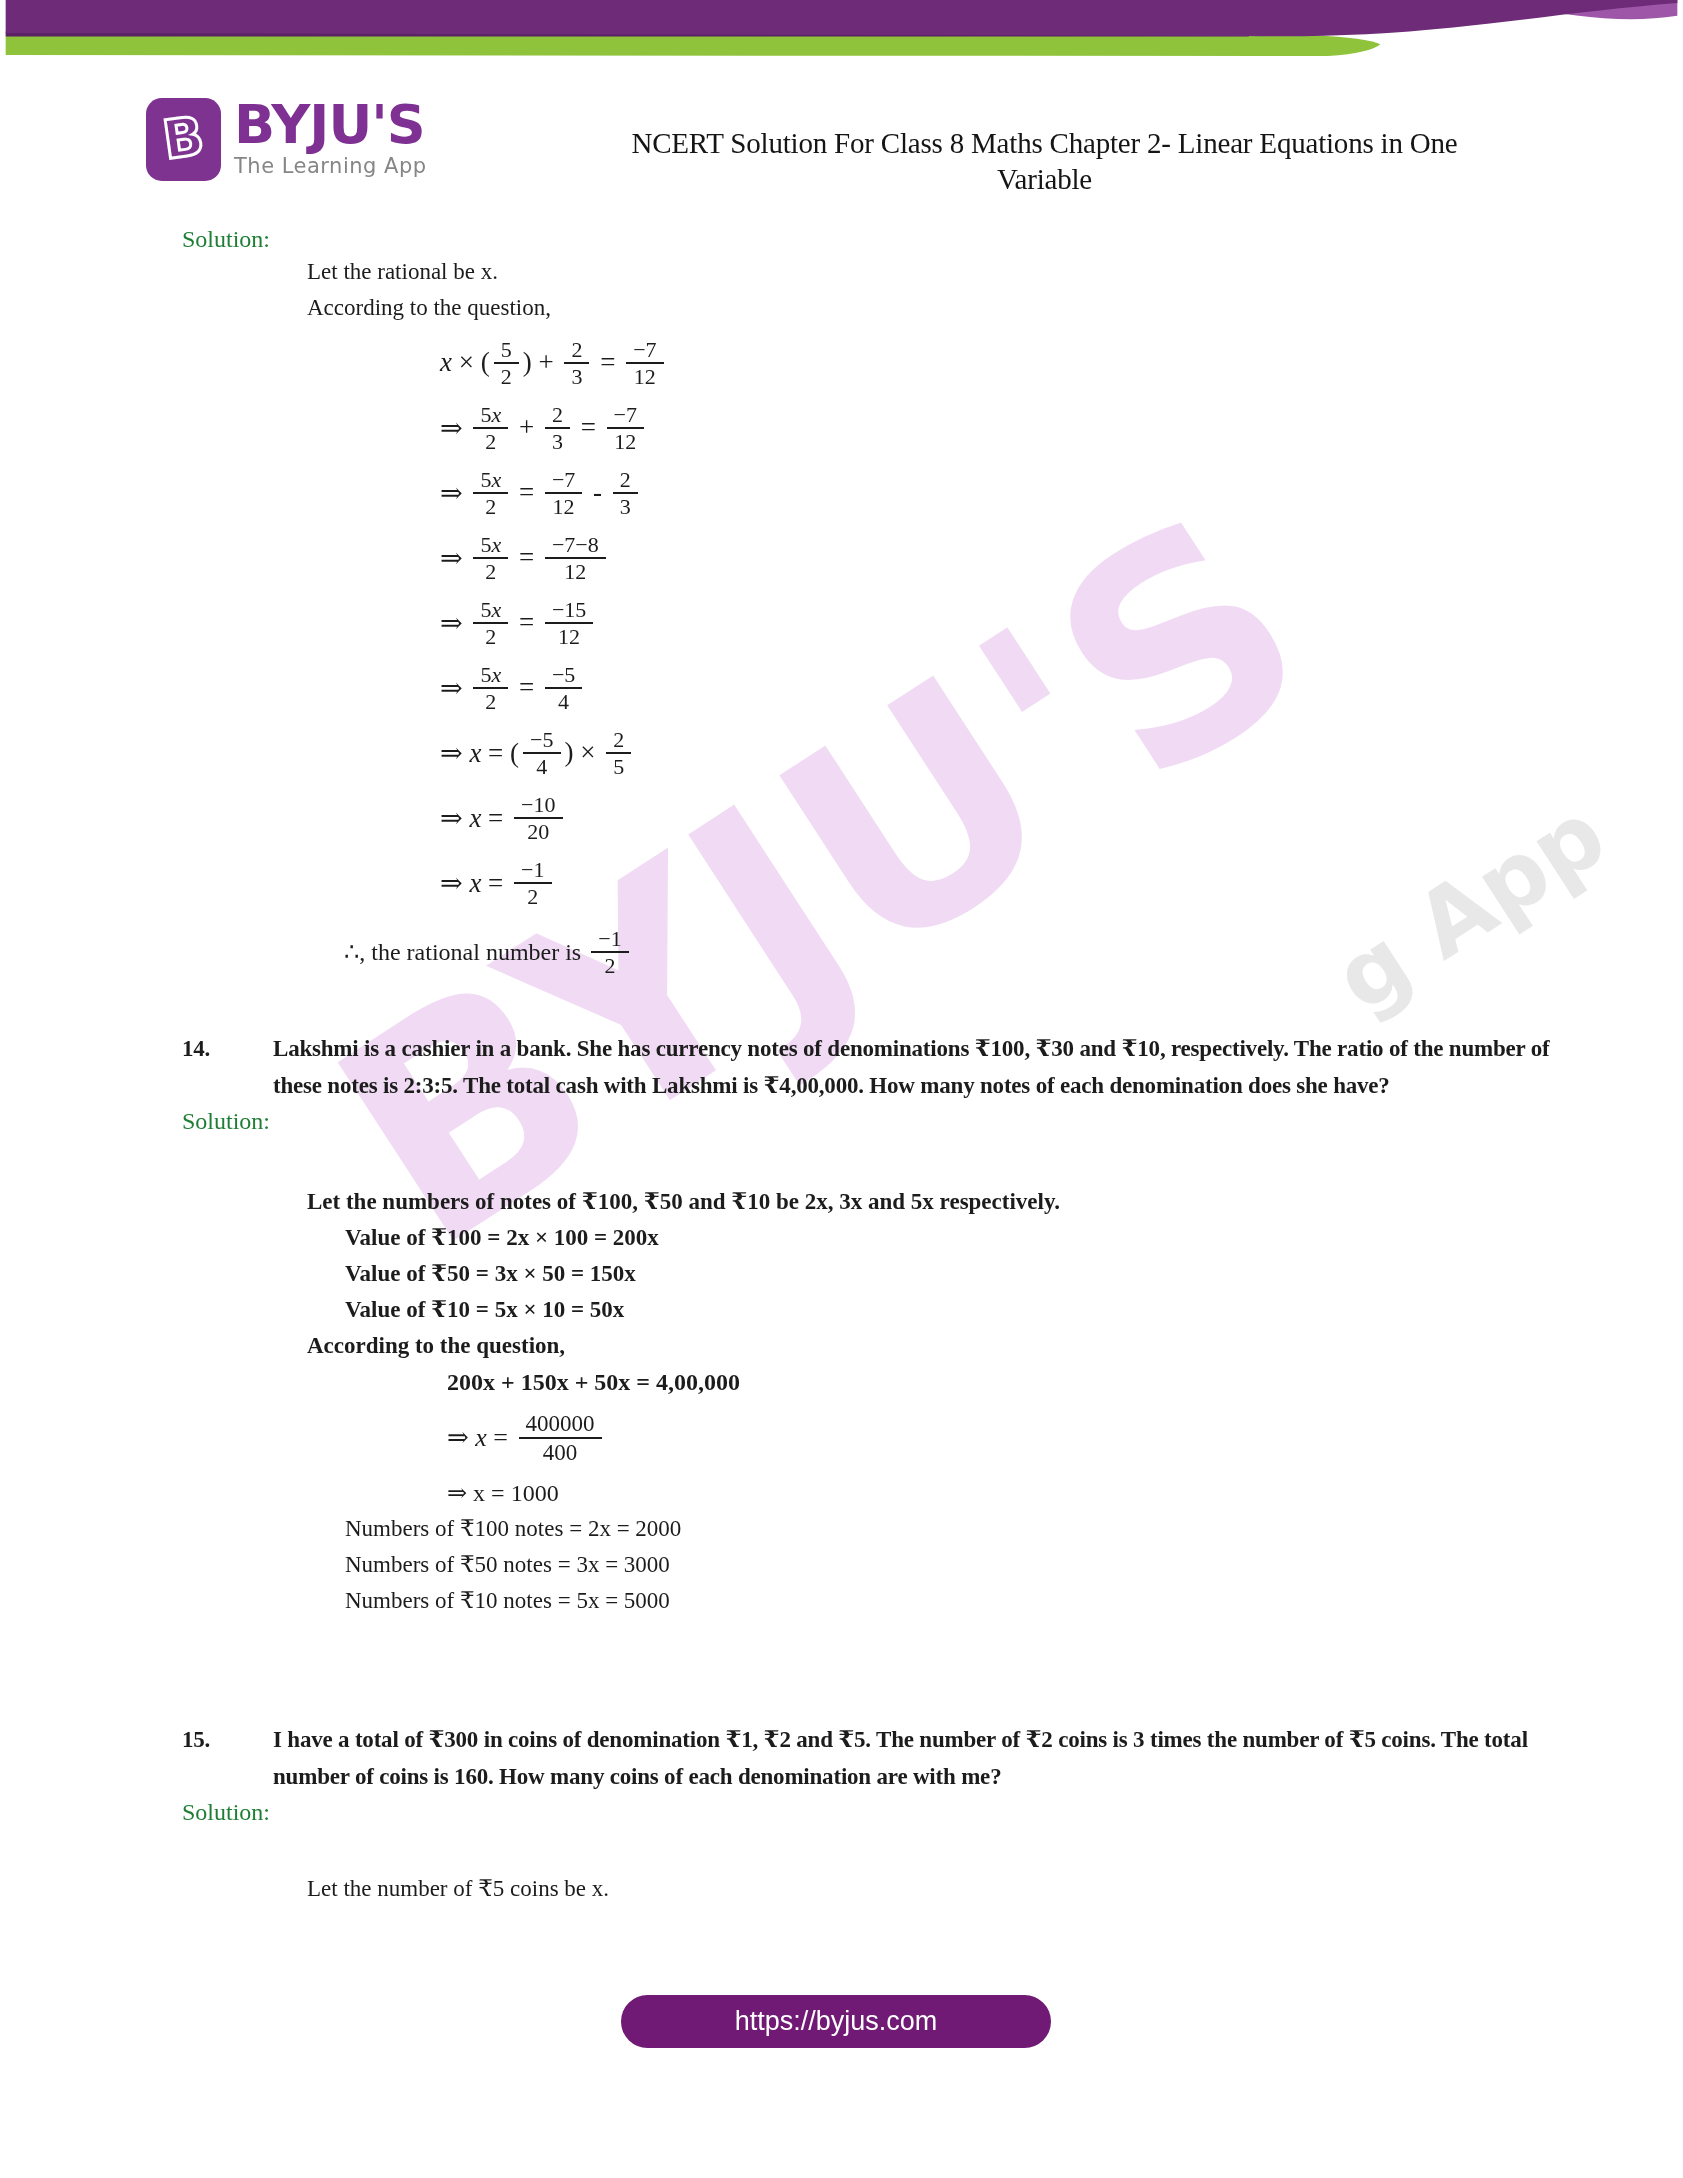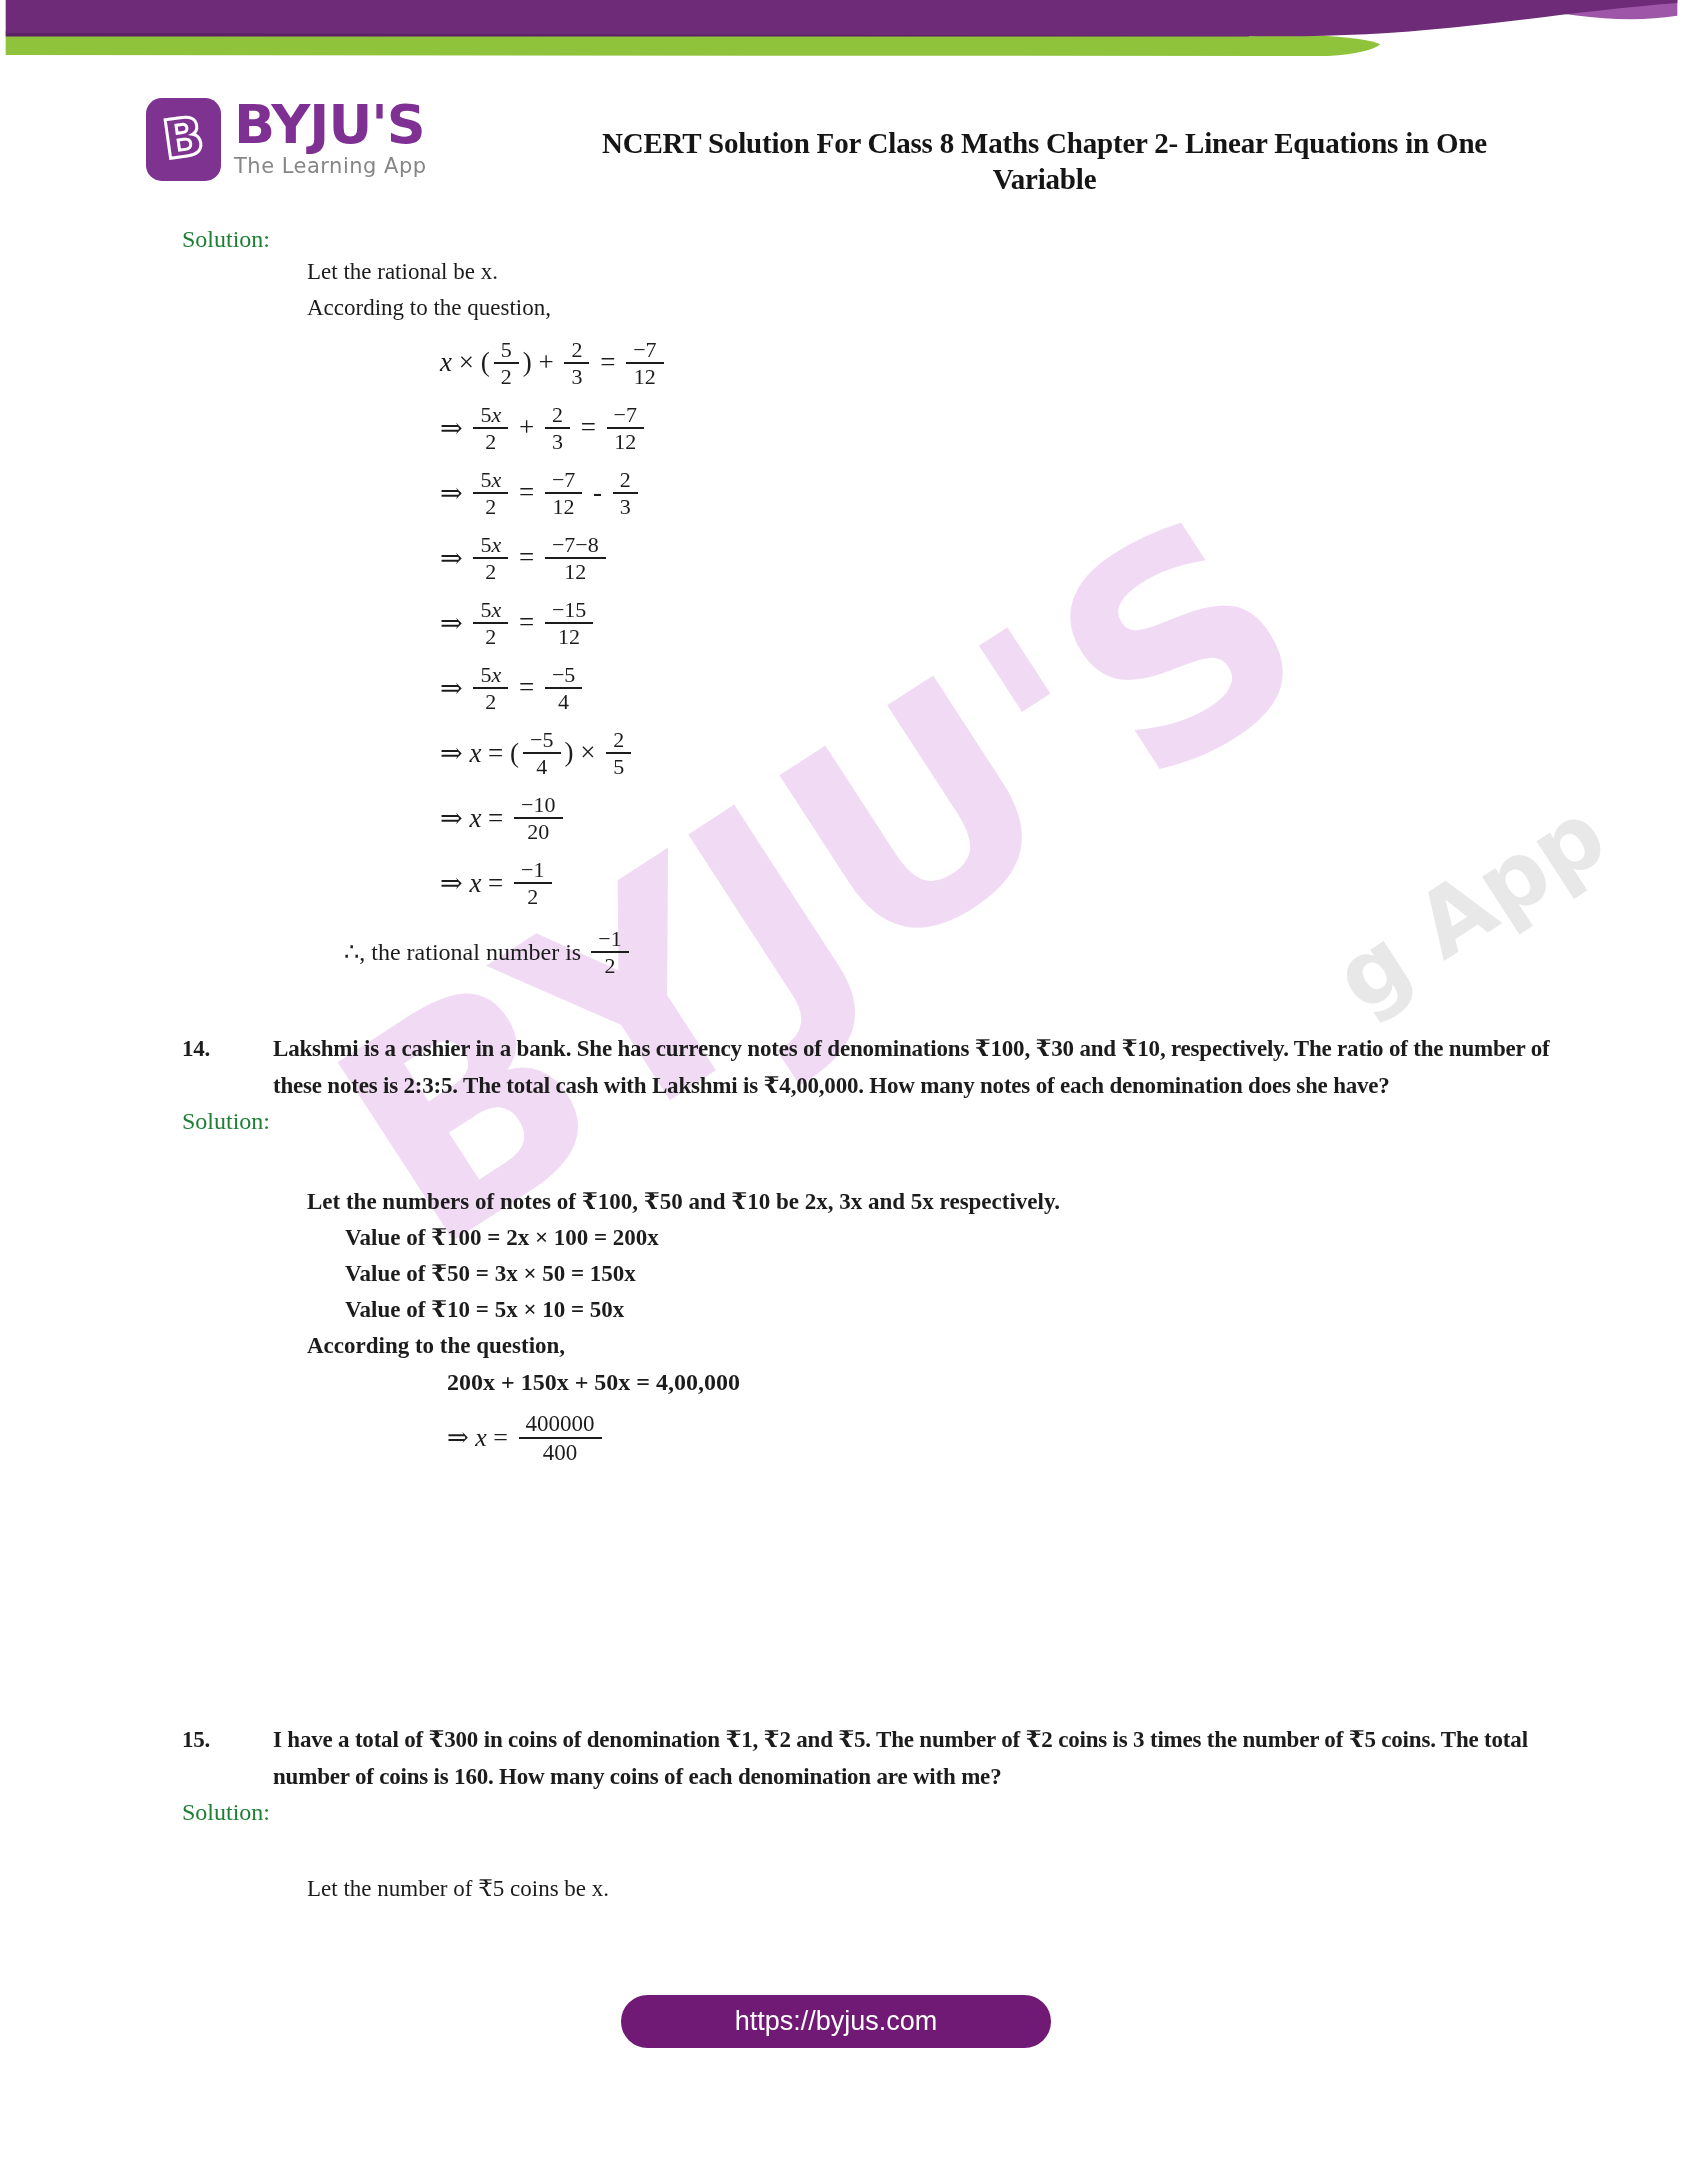--- a/index.html
+++ b/index.html
@@ -9,21 +9,21 @@
   }
   
   .banner{position:absolute;top:0;left:0;z-index:2;}
   
   .logo{position:absolute;top:97px;left:145px;z-index:3;display:flex;align-items:flex-start;}
   .logo-text{margin-left:12px;font-family:"DejaVu Sans","Liberation Sans",sans-serif;}
   .brand{font-size:54px;font-weight:bold;color:#7f3093;line-height:55px;letter-spacing:-1px;}
   .tagline{font-size:21px;color:#868686;letter-spacing:0.5px;margin-top:2px;}
   
   .title{position:absolute;top:125px;left:416px;width:1257px;z-index:3;text-align:center;
-    font-weight:bold;font-size:29px;line-height:36px;letter-spacing:-0.2px;color:#151515;}
+    font-weight:normal;font-size:29px;line-height:36px;letter-spacing:-0.2px;color:#151515;}
   
   .wm-main{position:absolute;top:693px;left:228px;width:1188px;height:376px;z-index:1;
     display:flex;align-items:center;justify-content:center;transform:rotate(-33deg);
     font-family:"DejaVu Sans","Liberation Sans",sans-serif;font-weight:bold;
     font-size:292px;color:#eed3f2;opacity:.8;white-space:nowrap;pointer-events:none;}
   .wm-side{position:absolute;top:837px;left:1351px;width:238px;height:139px;z-index:1;
     display:flex;align-items:center;justify-content:center;transform:rotate(-33deg);
     font-family:"DejaVu Sans","Liberation Sans",sans-serif;font-weight:bold;
     font-size:91px;color:#e4e4e4;opacity:.85;white-space:nowrap;pointer-events:none;}
   
@@ -229,20 +229,26 @@
         <div class="bodyline ind-a">According to the question,</div>
         <div class="bodyline ind-c">200x + 150x + 50x = 4,00,000</div>
       </div>
     <div class="eqrow big">
         <span class="et">⇒ <i>x</i> = </span>
         <span class="frac">
           <span class="fn">400000</span>
           <span class="fd">400</span>
         </span>
       </div>
+    <div>
+        <div class="bodyline ind-c">⇒ x = 1000</div>
+        <div class="bodyline ind-b">Numbers of ₹100 notes = 2x = 2000</div>
+        <div class="bodyline ind-b">Numbers of ₹50 notes = 3x = 3000</div>
+        <div class="bodyline ind-b">Numbers of ₹10 notes = 5x = 5000</div>
+      </div>
   </div>
 
   <div class="section" style="top:1721px;">
     <div class="qhead">
       <span class="qnum">15.</span>
       <div class="qtext">I have a total of ₹300 in coins of denomination ₹1, ₹2 and ₹5. The number of ₹2 coins is 3 times the number of ₹5 coins. The total number of coins is 160. How many coins of each denomination are with me?</div>
     </div>
     <div class="sol-label mt2">Solution:</div>
     <div class="gap44">
         <div class="bodyline ind-a">Let the number of ₹5 coins be x.</div>

